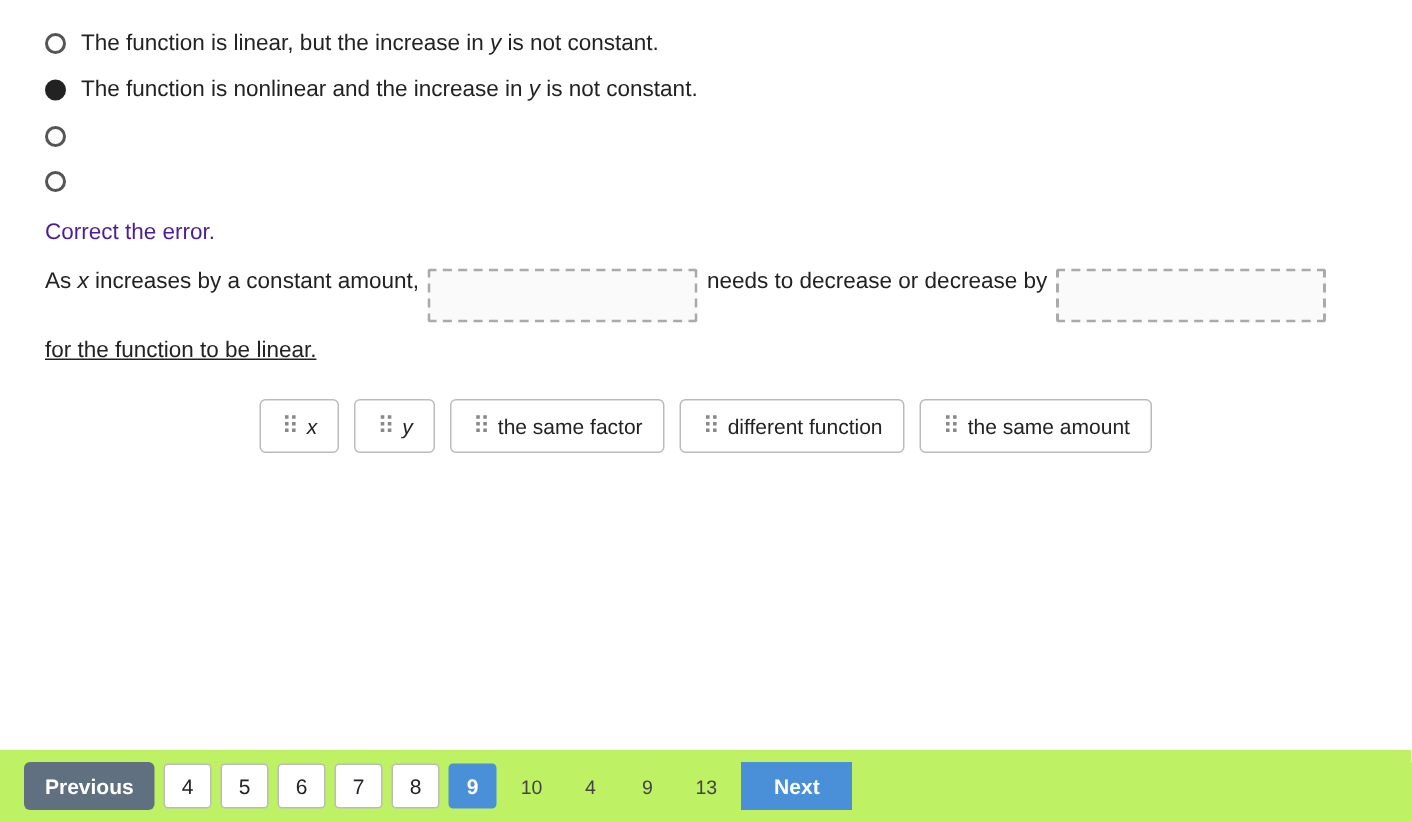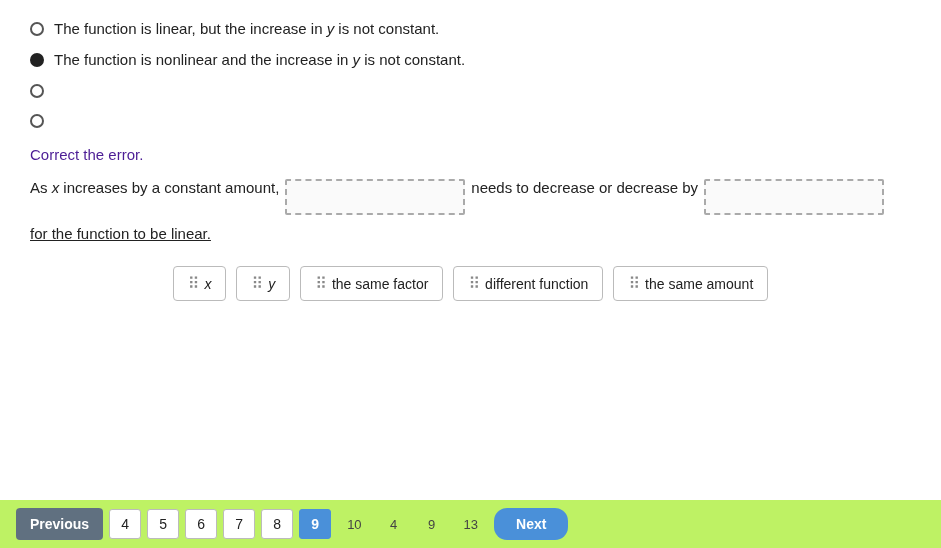--- a/index.html
+++ b/index.html
@@ -137,21 +137,21 @@
     .page-num.plain {
       background: none;
       border: none;
       font-size: 13px;
       color: #444;
     }
     .next-btn {
       background: #4a90d9;
       color: #fff;
       border: none;
-      border-radius: 13px;
+      border-radius: 0;
       padding: 8px 22px;
       font-size: 14px;
       cursor: pointer;
       font-weight: bold;
     }
     .correction-line2 {
       display: flex;
       align-items: flex-end;
       flex-wrap: wrap;
       font-size: 15px;

